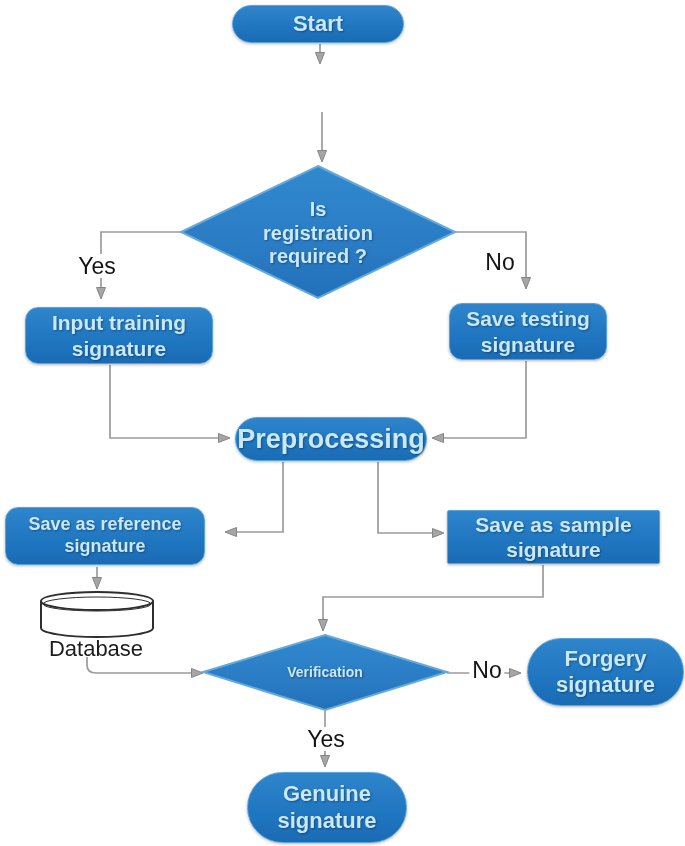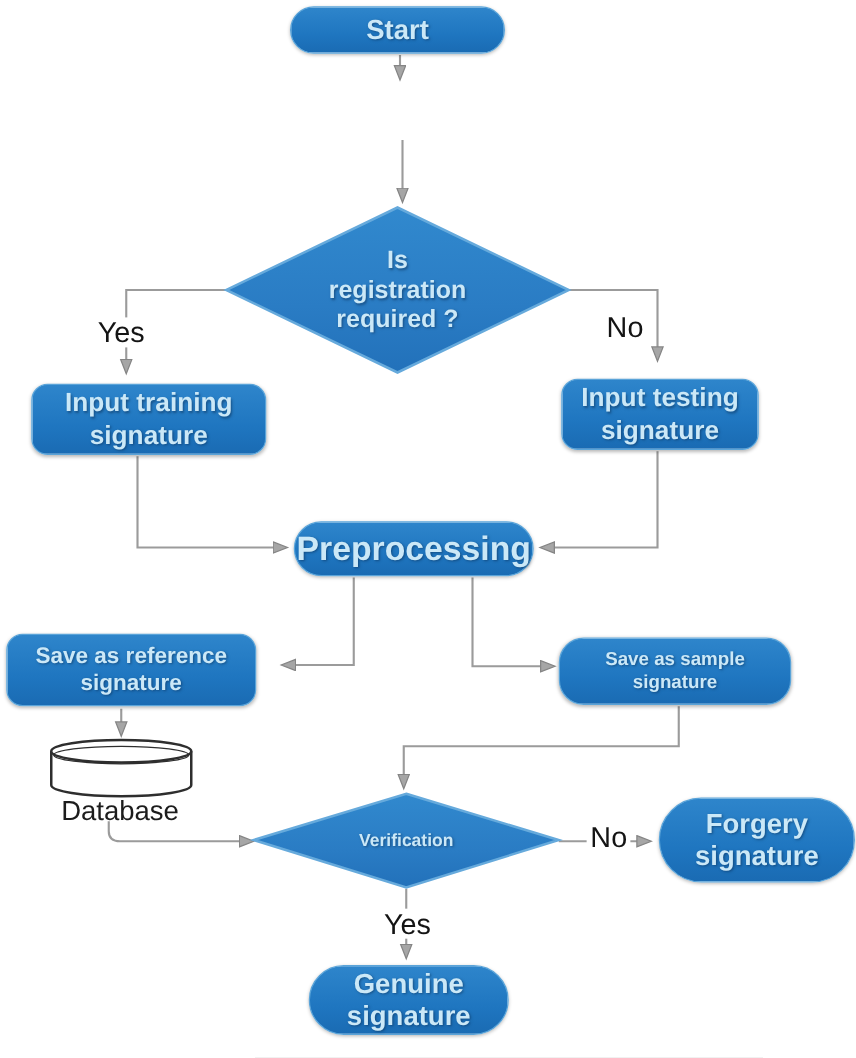--- a/index.html
+++ b/index.html
@@ -92,48 +92,48 @@
   <div class="dtext" style="left:318px;top:233px;width:160px;font-size:20px">Is
 registration
 required ?</div>
 
   <div class="node" style="left:25px;top:307px;width:188px;height:57px;border-radius:13px;font-size:21px">
     <span class="nlabel">Input training
 signature</span>
   </div>
 
   <div class="node" style="left:449px;top:303px;width:158px;height:57px;border-radius:13px;font-size:21px">
-    <span class="nlabel">Input testing
+    <span class="nlabel">Save testing
 signature</span>
   </div>
 
   <div class="node" style="left:235px;top:417px;width:192px;height:44px;border-radius:22px;font-size:27px">
     <span class="nlabel">Preprocessing</span>
   </div>
 
   <div class="node" style="left:5px;top:507px;width:200px;height:58px;border-radius:13px;font-size:18px">
     <span class="nlabel">Save as reference
 signature</span>
   </div>
 
-  <div class="node" style="left:447px;top:510px;width:186px;height:54px;border-radius:20px;font-size:15px">
+  <div class="node" style="left:447px;top:510px;width:213px;height:54px;border-radius:2px;font-size:21px">
     <span class="nlabel">Save as sample
 signature</span>
   </div>
 
   <div class="dblabel" style="left:96px;top:649px">Database</div>
 
   <div class="dtext" style="left:325px;top:672px;width:200px;font-size:14px">Verification</div>
 
   <div class="node" style="left:527px;top:638px;width:157px;height:68px;border-radius:34px;font-size:22px">
     <span class="nlabel">Forgery
 signature</span>
   </div>
 
-  <div class="node" style="left:247px;top:772px;width:160px;height:56px;border-radius:36px;font-size:22px">
+  <div class="node" style="left:247px;top:772px;width:160px;height:71px;border-radius:36px;font-size:22px">
     <span class="nlabel">Genuine
 signature</span>
   </div>
 
   <div class="elabel" style="left:97px;top:266px">Yes</div>
   <div class="elabel" style="left:500px;top:262px">No</div>
   <div class="elabel" style="left:487px;top:670px">No</div>
   <div class="elabel" style="left:326px;top:739px">Yes</div>
 
 </div>

